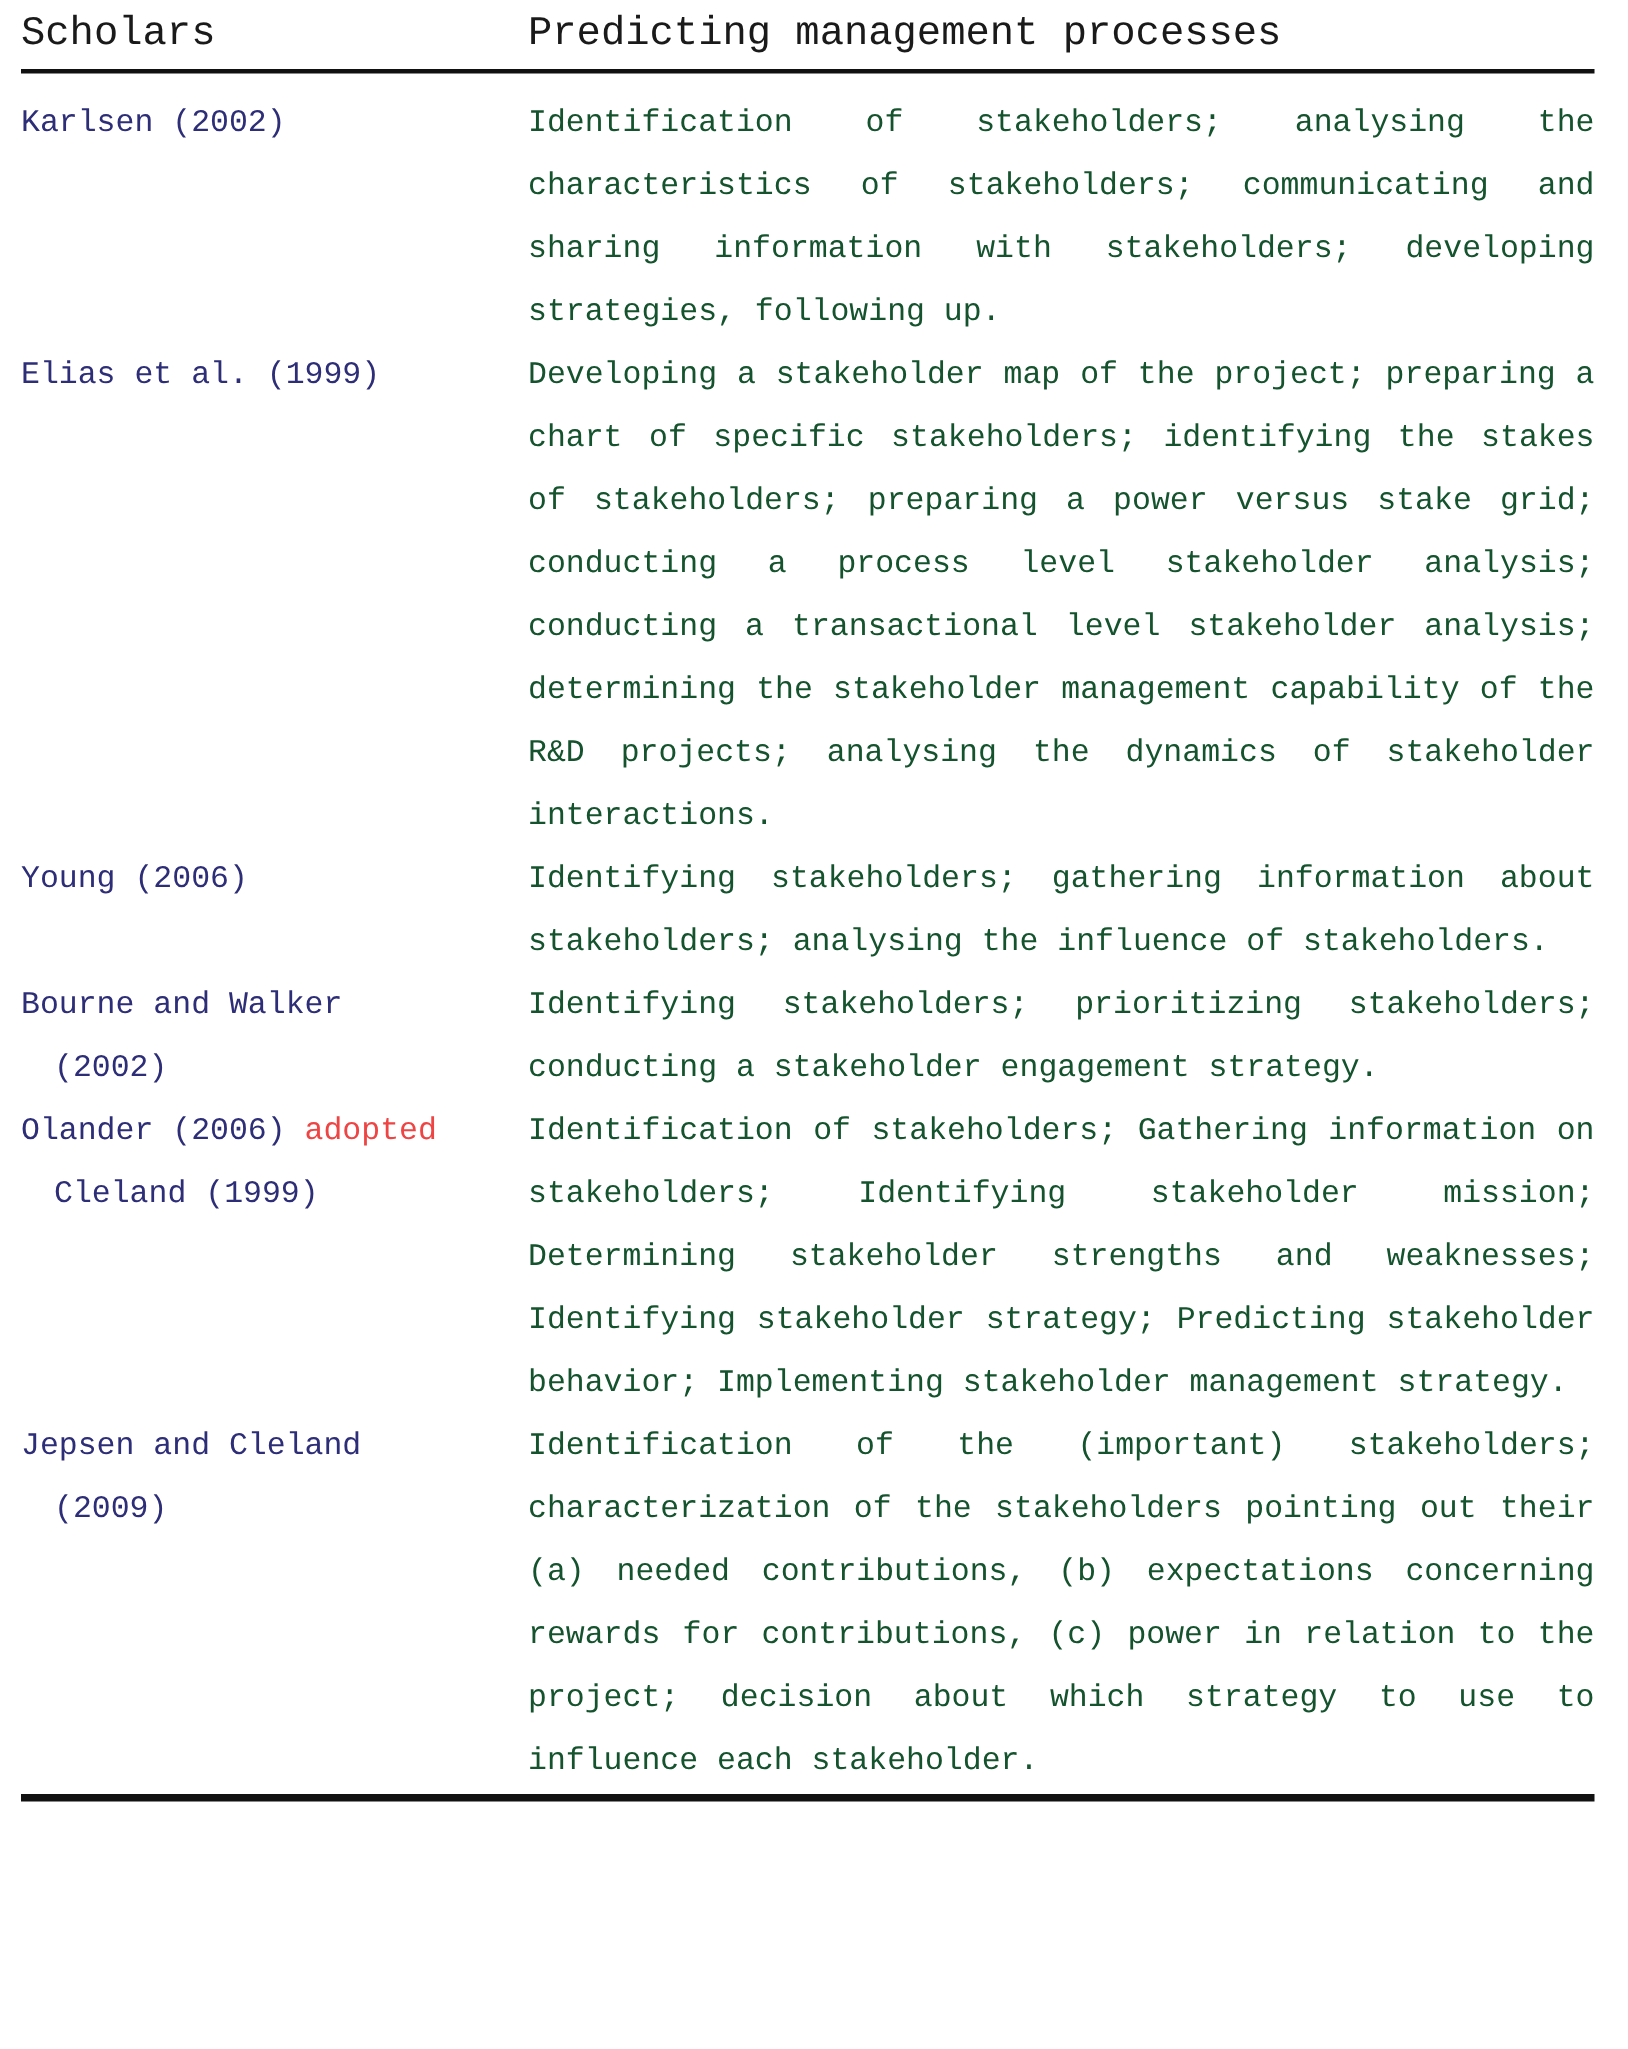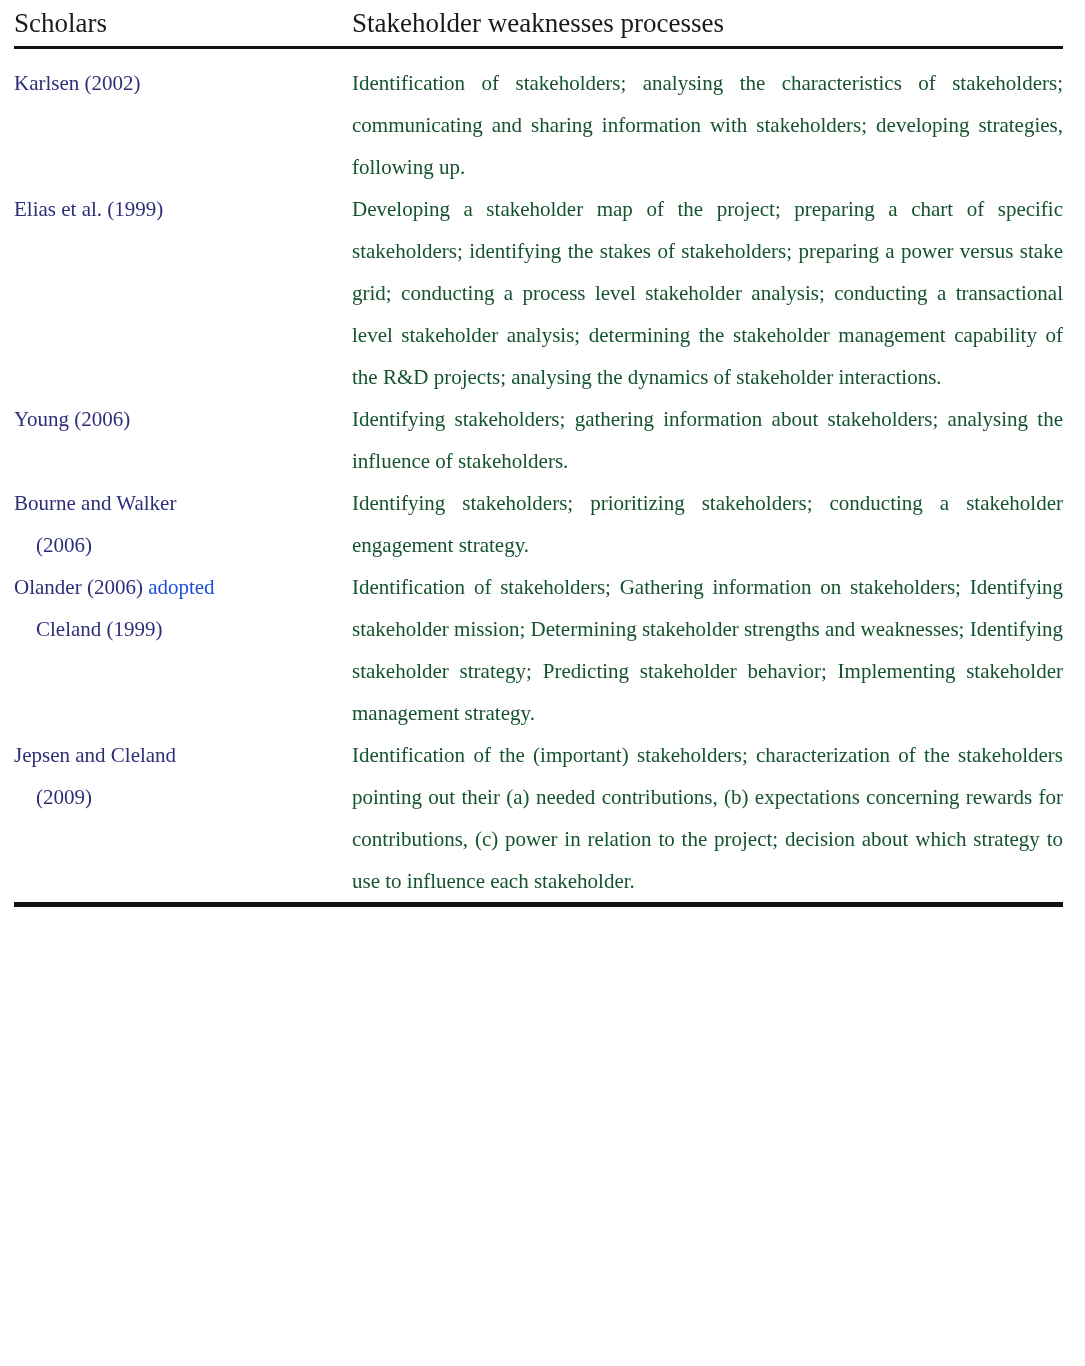--- a/index.html
+++ b/index.html
@@ -12,20 +12,21 @@
     height: 1366px;
     font-family: "Liberation Serif", "DejaVu Serif", serif;
     color: #1a1a1a;
     overflow: hidden;
   }
 
   .table-wrap {
     width: 1085px;
     box-sizing: border-box;
     padding: 0 22px 0 14px;
+    font-family: Liberation Mono, monospace;
   }
 
   table.sm-table {
     width: 1049px;
     border-collapse: collapse;
     table-layout: fixed;
   }
 
   col.c-scholars { width: 336px; }
   col.c-processes { width: 713px; }
@@ -72,21 +73,21 @@
     color: #2e2e78;
     padding-right: 10px;
     white-space: pre-line;
     text-indent: 0;
   }
   td.scholar-cell .hang {
     display: block;
     padding-left: 22px;
   }
   td.scholar-cell .plain {
-    color: #1d4ed8;
+    color: #ef4444;
   }
 
   td.process-cell {
     text-align: justify;
     text-justify: inter-word;
     color: #14532d;
     padding-left: 2px;
     hyphens: none;
   }
   td.process-cell > .para {
@@ -100,21 +101,21 @@
 
 <div class="table-wrap">
   <table class="sm-table">
     <colgroup>
       <col class="c-scholars">
       <col class="c-processes">
     </colgroup>
     <thead>
       <tr>
         <th class="th-scholars">Scholars</th>
-        <th class="th-processes">Stakeholder weaknesses processes</th>
+        <th class="th-processes">Predicting management processes</th>
       </tr>
       <tr class="header-rule-row">
         <td colspan="2" class="rule-top"></td>
       </tr>
     </thead>
     <tbody>
         <tr>
           <td class="scholar-cell"><span>Karlsen (2002)</span></td>
           <td class="process-cell">
             <p class="para">Identification of stakeholders; analysing the characteristics of stakeholders; communicating and sharing information with stakeholders; developing strategies, following up.</p>
@@ -126,21 +127,21 @@
             <p class="para">Developing a stakeholder map of the project; preparing a chart of specific stakeholders; identifying the stakes of stakeholders; preparing a power versus stake grid; conducting a process level stakeholder analysis; conducting a transactional level stakeholder analysis; determining the stakeholder management capability of the R&amp;D projects; analysing the dynamics of stakeholder interactions.</p>
           </td>
         </tr>
         <tr>
           <td class="scholar-cell"><span>Young (2006)</span></td>
           <td class="process-cell">
             <p class="para">Identifying stakeholders; gathering information about stakeholders; analysing the influence of stakeholders.</p>
           </td>
         </tr>
         <tr>
-          <td class="scholar-cell"><span>Bourne and Walker</span><span class="hang">(2006)</span></td>
+          <td class="scholar-cell"><span>Bourne and Walker</span><span class="hang">(2002)</span></td>
           <td class="process-cell">
             <p class="para">Identifying stakeholders; prioritizing stakeholders; conducting a stakeholder engagement strategy.</p>
           </td>
         </tr>
         <tr>
           <td class="scholar-cell"><span>Olander (2006)</span><span class="plain"> adopted</span><span class="hang">Cleland (1999)</span></td>
           <td class="process-cell">
             <p class="para">Identification of stakeholders; Gathering information on stakeholders; Identifying stakeholder mission; Determining stakeholder strengths and weaknesses; Identifying stakeholder strategy; Predicting stakeholder behavior; Implementing stakeholder management strategy.</p>
           </td>
         </tr>

